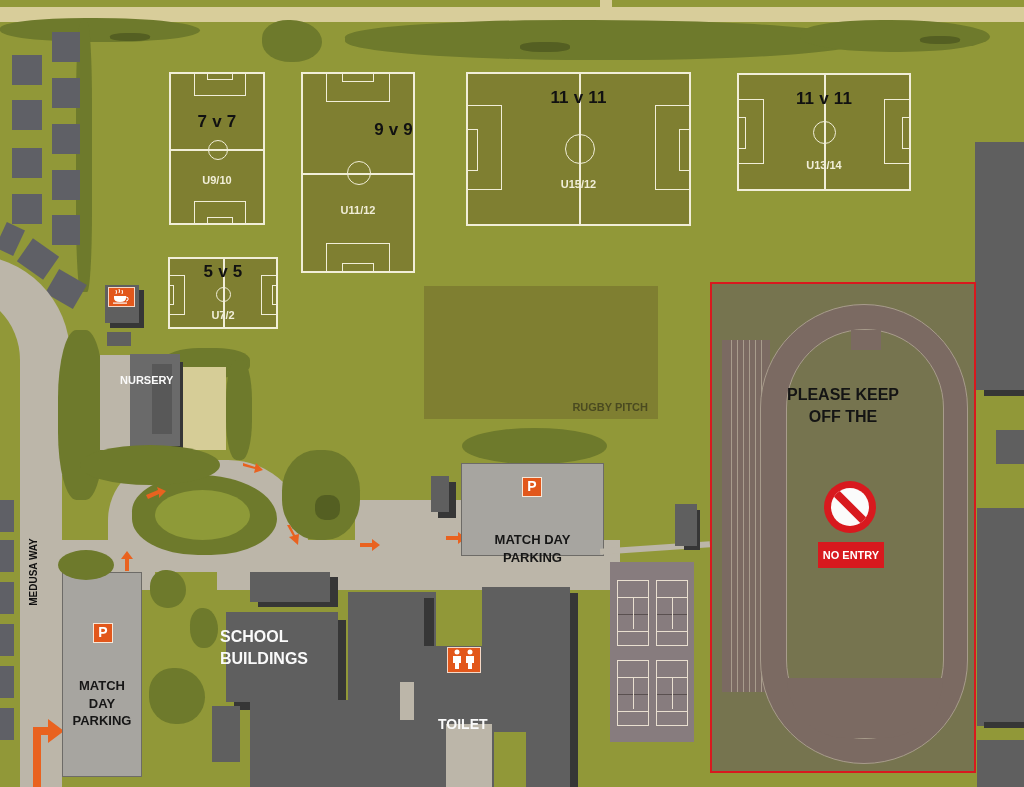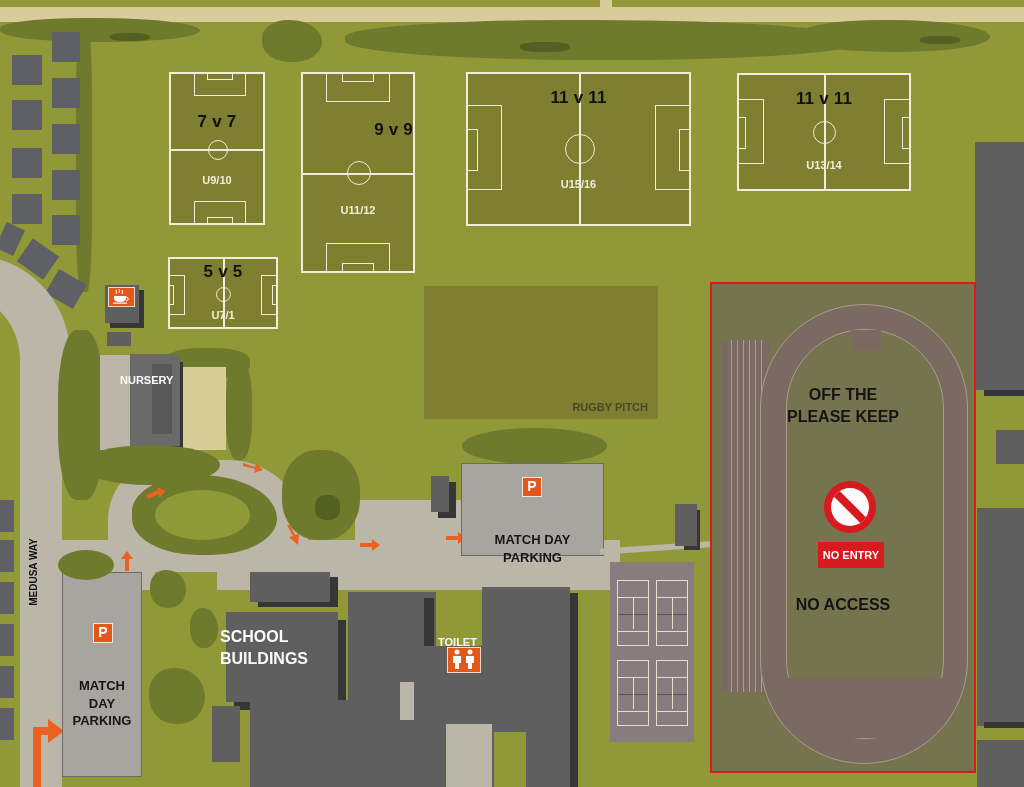--- a/index.html
+++ b/index.html
@@ -112,21 +112,21 @@
   </div>
 
   <div class="abs pitch" style="left:466px;top:72px;width:225px;height:154px;">
     <div class="pitch-line" style="top:0;bottom:0;left:111px;width:1.5px;"></div>
     <div class="pitch-circle" style="left:97px;top:60px;width:30px;height:30px;"></div>
     <div class="pitch-box" style="left:-2px;top:31px;width:36px;height:85px;"></div>
     <div class="pitch-box" style="left:-2px;top:55px;width:12px;height:42px;"></div>
     <div class="pitch-box" style="right:-2px;top:31px;width:36px;height:85px;"></div>
     <div class="pitch-box" style="right:-2px;top:55px;width:12px;height:42px;"></div>
     <div class="pitch-title" style="top:14px;">11 v 11</div>
-    <div class="pitch-sub" style="top:104px;">U15/16</div>
+    <div class="pitch-sub" style="top:104px;">U15/12</div>
   </div>
 
   <div class="abs pitch" style="left:737px;top:73px;width:174px;height:118px;">
     <div class="pitch-line" style="top:0;bottom:0;left:85px;width:1.5px;"></div>
     <div class="pitch-circle" style="left:74px;top:46px;width:23px;height:23px;"></div>
     <div class="pitch-box" style="left:-2px;top:24px;width:27px;height:65px;"></div>
     <div class="pitch-box" style="left:-2px;top:42px;width:9px;height:32px;"></div>
     <div class="pitch-box" style="right:-2px;top:24px;width:27px;height:65px;"></div>
     <div class="pitch-box" style="right:-2px;top:42px;width:9px;height:32px;"></div>
     <div class="pitch-title" style="top:14px;">11 v 11</div>
@@ -134,21 +134,21 @@
   </div>
 
   <div class="abs pitch" style="left:168px;top:257px;width:110px;height:72px;">
     <div class="pitch-line" style="top:0;bottom:0;left:53px;width:1.5px;"></div>
     <div class="pitch-circle" style="left:46px;top:28px;width:15px;height:15px;"></div>
     <div class="pitch-box" style="left:-2px;top:16px;width:17px;height:40px;"></div>
     <div class="pitch-box" style="left:-2px;top:26px;width:6px;height:20px;"></div>
     <div class="pitch-box" style="right:-2px;top:16px;width:17px;height:40px;"></div>
     <div class="pitch-box" style="right:-2px;top:26px;width:6px;height:20px;"></div>
     <div class="pitch-title" style="top:3px;">5 v 5</div>
-    <div class="pitch-sub" style="top:50px;">U7/1</div>
+    <div class="pitch-sub" style="top:50px;">U7/2</div>
   </div>
 
   <div class="abs rugby">
     <div class="rugby-label">RUGBY PITCH</div>
   </div>
 
   <div class="abs building-shadow" style="left:110px;top:290px;width:34px;height:38px;"></div>
   <div class="abs building" style="left:105px;top:285px;width:34px;height:38px;"></div>
   <div class="icon-box" style="left:108px;top:287px;width:27px;height:20px;">
     <svg width="24" height="17" viewBox="0 0 24 17">
@@ -245,21 +245,21 @@
   <div class="abs" style="left:494px;top:732px;width:32px;height:55px;background:#919838;"></div>
 
   <div class="icon-box" style="left:447px;top:647px;width:34px;height:26px;">
     <svg width="31" height="23" viewBox="0 0 31 23">
       <circle cx="9" cy="4" r="2.5" fill="#fff"></circle>
       <path d="M5 8 h8 v7 h-2 v6 h-4 v-6 h-2 z" fill="#fff"></path>
       <circle cx="22" cy="4" r="2.5" fill="#fff"></circle>
       <path d="M18 8 h8 v7 h-2 v6 h-4 v-6 h-2 z" fill="#fff"></path>
     </svg>
   </div>
-  <div class="label-white" style="left:438px;top:636px;width:52px;font-size:11px;">TOILET</div>
+  <div class="label-white" style="left:438px;top:716px;width:52px;font-size:14px;">TOILET</div>
 
   <div class="abs tree" style="left:462px;top:428px;width:145px;height:36px;border-radius:50%;"></div>
   <div class="abs building-shadow" style="left:438px;top:482px;width:18px;height:36px;"></div>
   <div class="abs building" style="left:431px;top:476px;width:18px;height:36px;"></div>
   <div class="abs parking" style="left:461px;top:463px;width:143px;height:93px;">
     <div class="p-sign" style="left:60px;top:13px;">P</div>
     <div class="park-label" style="top:43px;margin-top:24px;">
       <div>MATCH DAY</div>
       <div>PARKING</div>
     </div>
@@ -307,27 +307,26 @@
     <div class="track-straight">
       <div class="abs" style="left:4px;top:0;bottom:0;width:36px;background:repeating-linear-gradient(90deg, transparent 0 5px, #a89c8c 5px 6px);"></div>
     </div>
     <div class="track-outer">
       <div class="track-inner">
         <div class="abs" style="left:64px;top:0;width:30px;height:20px;background:#7b6a62;"></div>
         <div class="abs" style="left:0;right:0;bottom:0;height:60px;background:#7b6a62;border-radius:0 0 79px 79px;"></div>
       </div>
     </div>
     <div class="track-text" style="top:100px;">
+      <div>PLEASE KEEP</div>
       <div>OFF THE</div>
-      <div>PLEASE KEEP</div>
     </div>
     <div class="no-entry-icon">
       <div class="no-entry-inner">
         <div class="no-entry-bar"></div>
       </div>
     </div>
     <div class="no-entry-badge">NO ENTRY</div>
     <div class="track-text" style="top:310px;">
-      <div>NO ACCESS</div>
     </div>
   </div>
 
 </div>
 
 </body></html>

